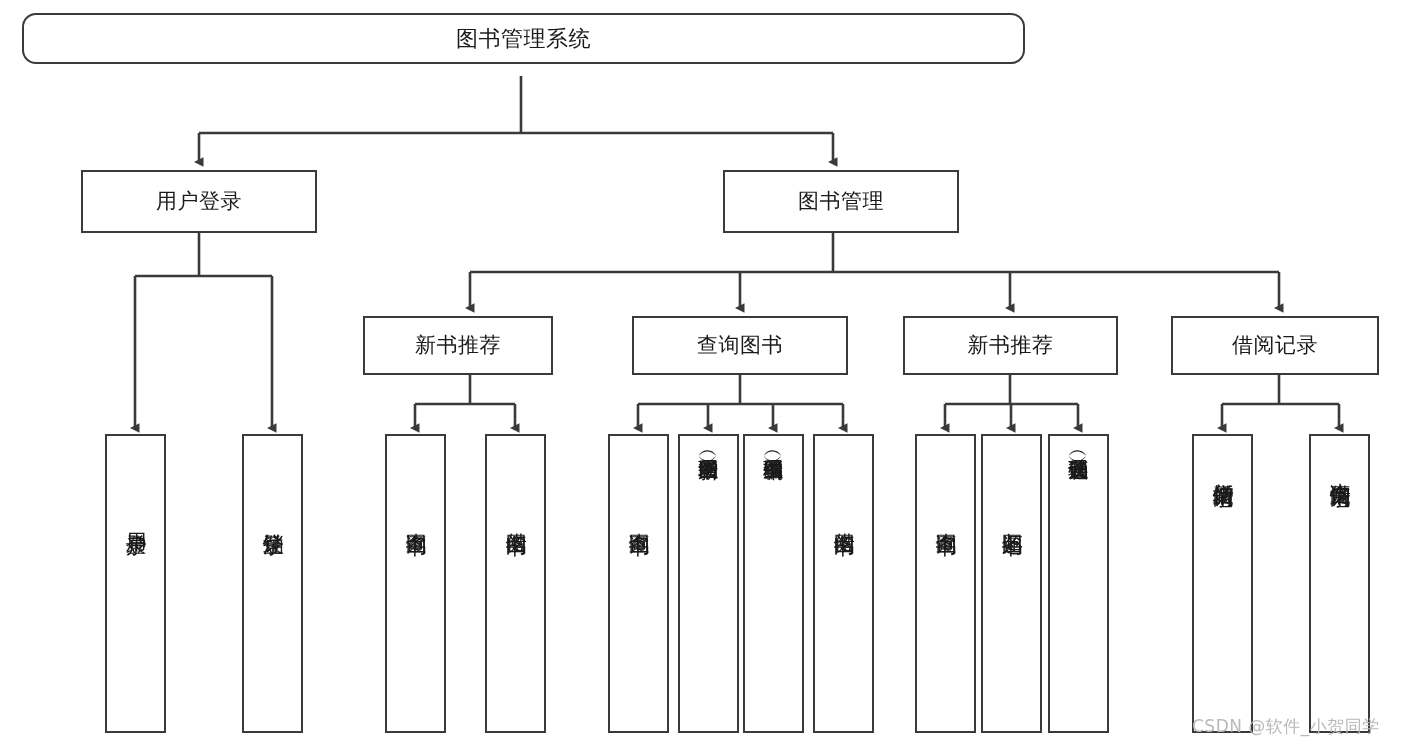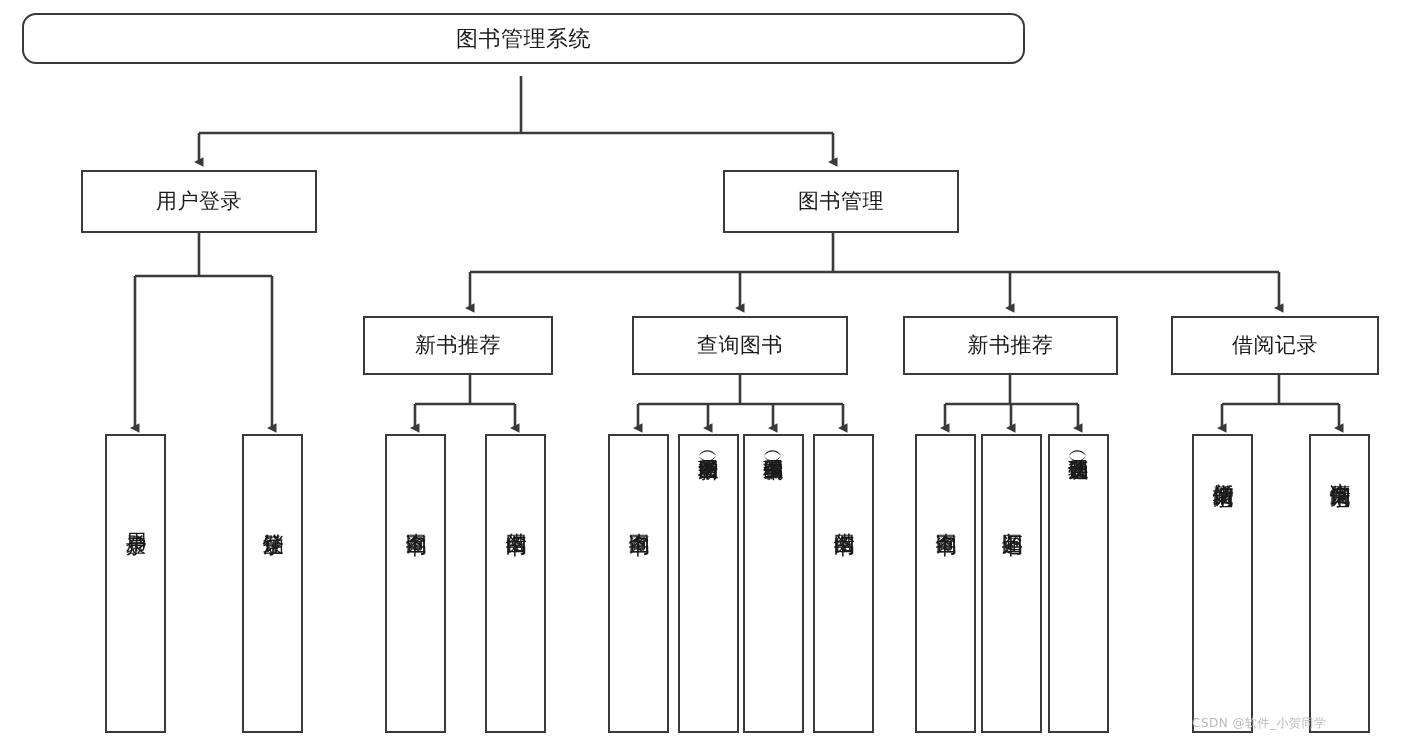--- a/index.html
+++ b/index.html
@@ -63,21 +63,21 @@
     letter-spacing: 1px;
     white-space: nowrap;
   }
   .node.v.long .node-label {
     font-size: 20px;
     letter-spacing: 0px;
     line-height: 1.22;
   }
   .watermark {
     position: absolute;
-    font-size: 12px;
+    font-size: 17px;
     color: #b9b9b9;
     white-space: nowrap;
     letter-spacing: 0.5px;
   }
 </style>
 </head>
 <body>
 
 <div id="diagram-root">
 

